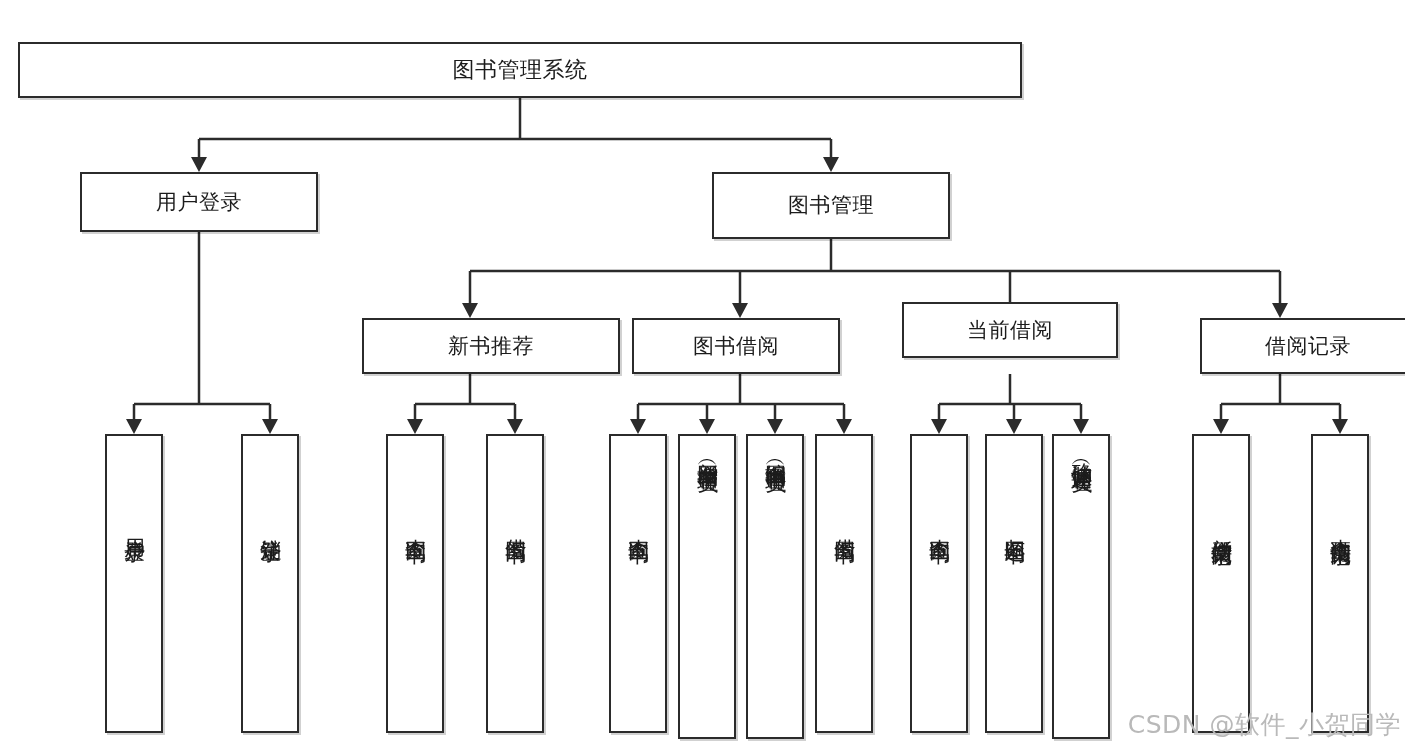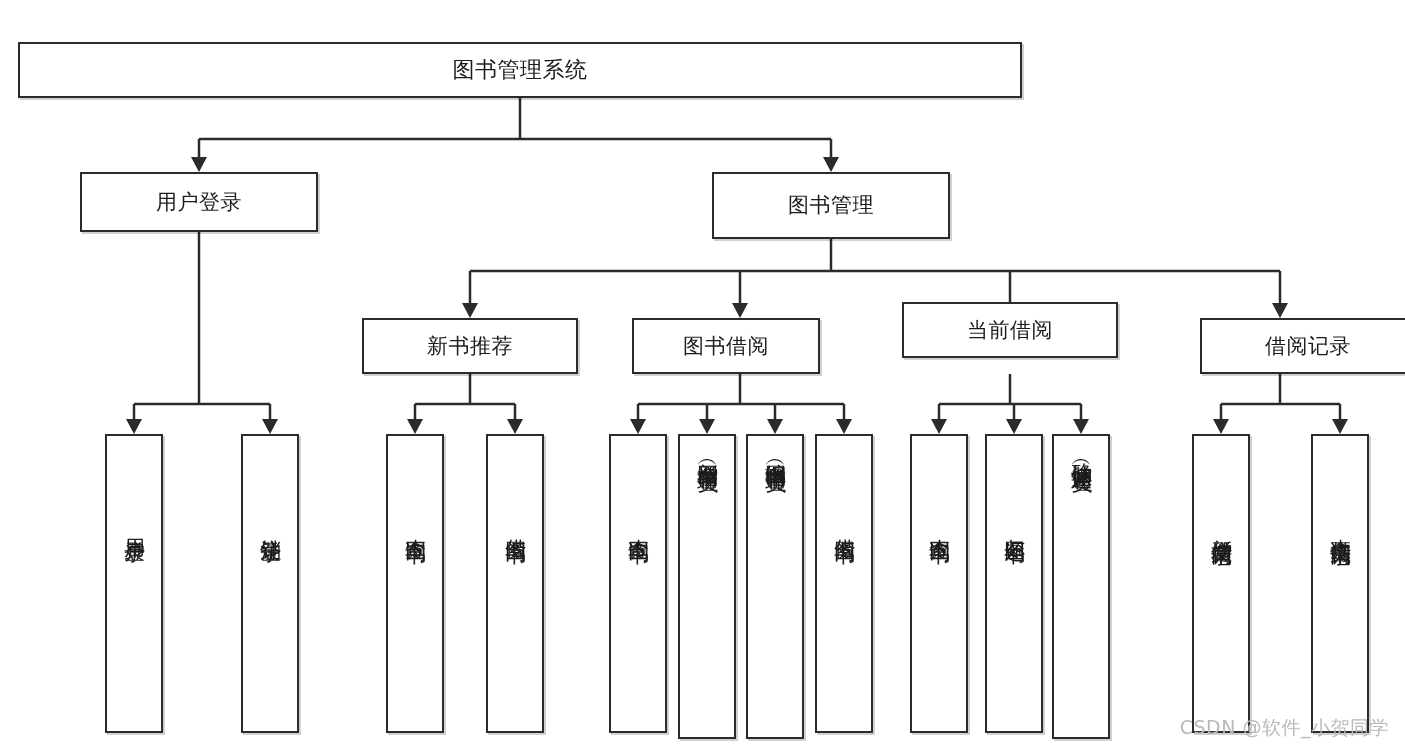--- a/index.html
+++ b/index.html
@@ -63,23 +63,23 @@
     white-space: nowrap;
   }
   .node.vertical.mid .label {
     margin-top: 78px;
   }
   .node.vertical.tall .label {
     margin-top: 2px;
   }
   .watermark {
     position: absolute;
-    right: 16px;
+    right: 4px;
     bottom: 6px;
-    font-size: 19px;
+    font-size: 25px;
     color: #b9b9b9;
     letter-spacing: 0.5px;
     white-space: nowrap;
   }
 </style>
 </head>
 <body>
 
 <div id="stage">
   <svg id="edges" viewBox="0 0 1405 747">
@@ -139,24 +139,24 @@
   <div id="nodes">
       <div class="node horizontal root" style="left: 18px; top: 10px; width: 1004px; height: 56px; margin-top: 32px;">
         <span class="label">图书管理系统</span>
       </div>
       <div class="node horizontal" style="left: 80px; top: 172px; width: 238px; height: 60px;">
         <span class="label">用户登录</span>
       </div>
       <div class="node horizontal" style="left: 712px; top: 172px; width: 238px; height: 67px;">
         <span class="label">图书管理</span>
       </div>
-      <div class="node horizontal" style="left: 362px; top: 318px; width: 216px; height: 56px;">
+      <div class="node horizontal" style="left: 362px; top: 318px; width: 258px; height: 56px;">
         <span class="label">新书推荐</span>
       </div>
-      <div class="node horizontal" style="left: 632px; top: 318px; width: 188px; height: 56px;">
+      <div class="node horizontal" style="left: 632px; top: 318px; width: 208px; height: 56px;">
         <span class="label">图书借阅</span>
       </div>
       <div class="node horizontal" style="left: 902px; top: 302px; width: 216px; height: 56px;">
         <span class="label">当前借阅</span>
       </div>
       <div class="node horizontal" style="left: 1172px; top: 318px; width: 216px; height: 56px; margin-left: 28px;">
         <span class="label">借阅记录</span>
       </div>
       <div class="node vertical mid" style="left: 105px; top: 434px; width: 58px; height: 299px;">
         <span class="label">用户登录</span>

